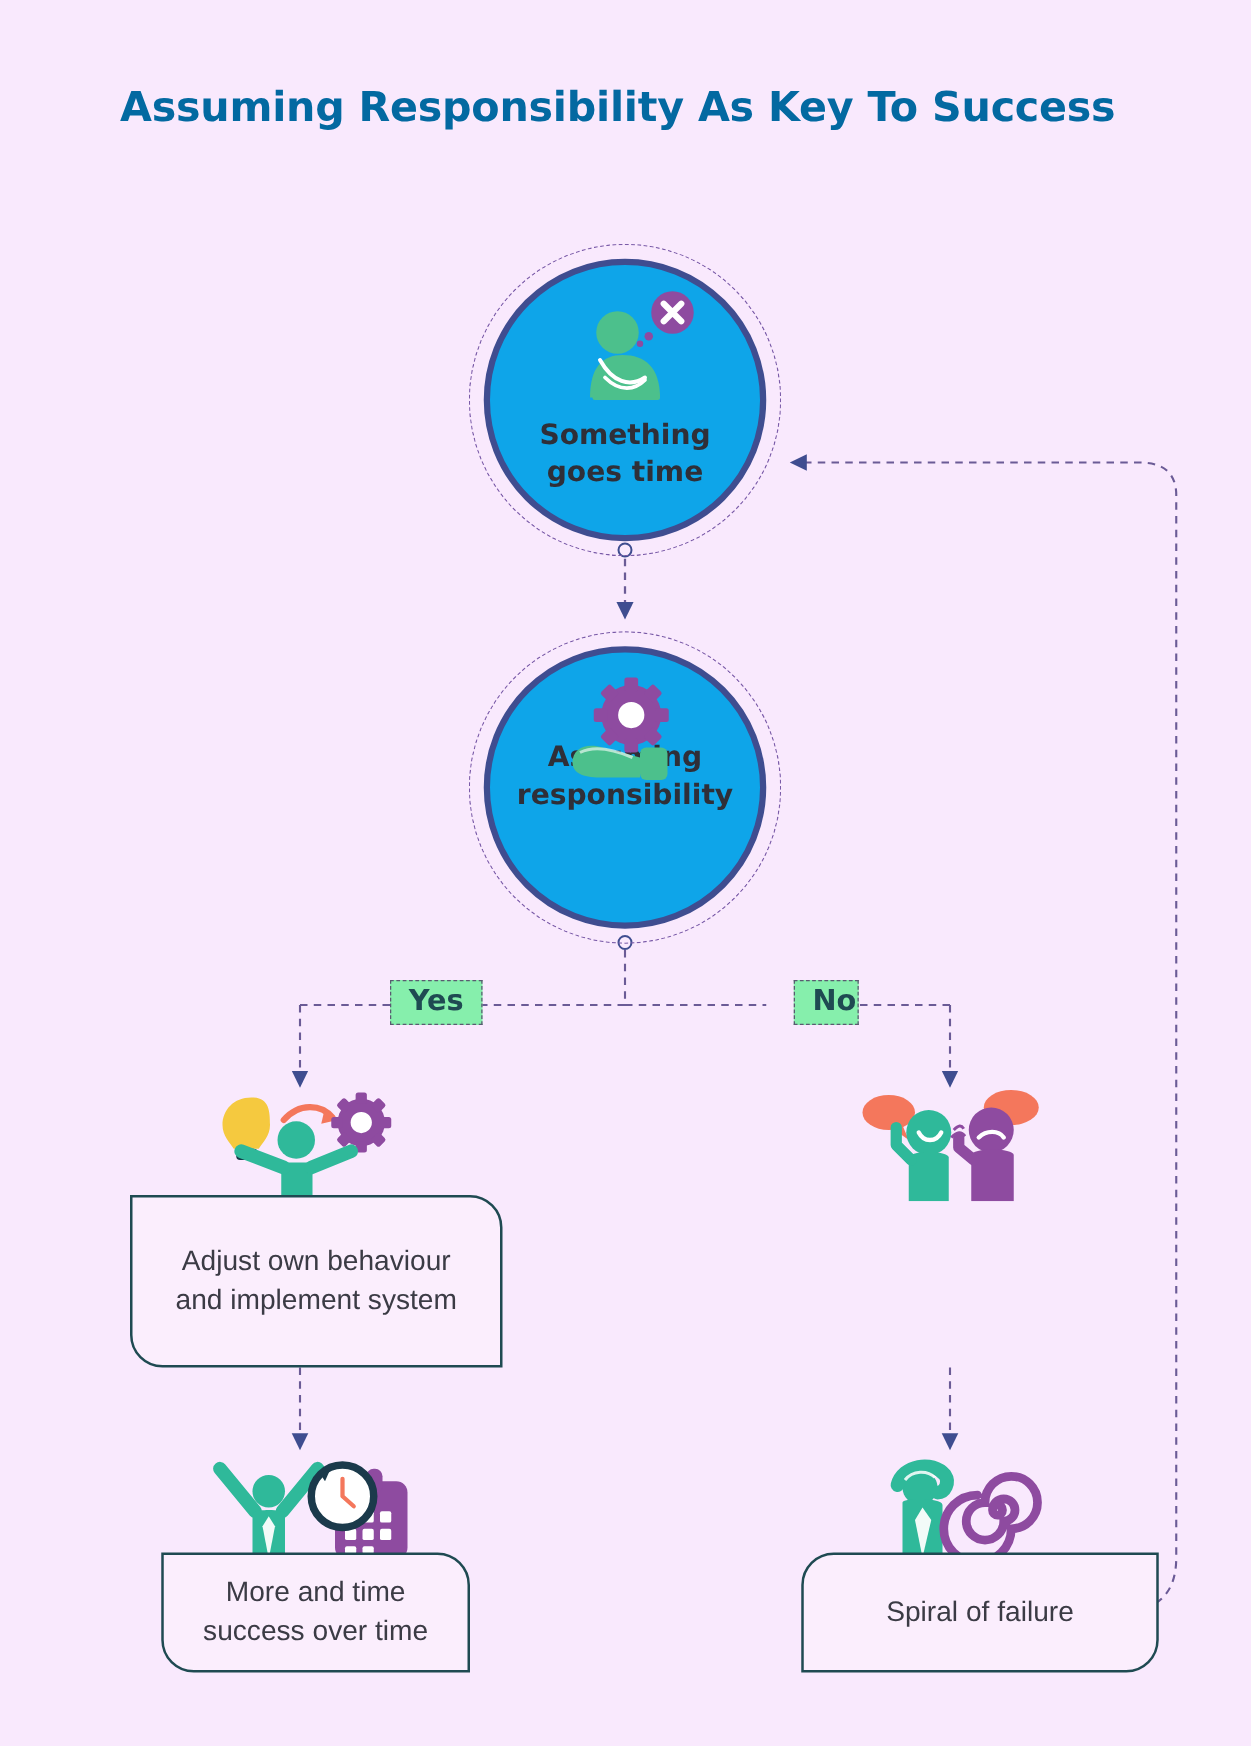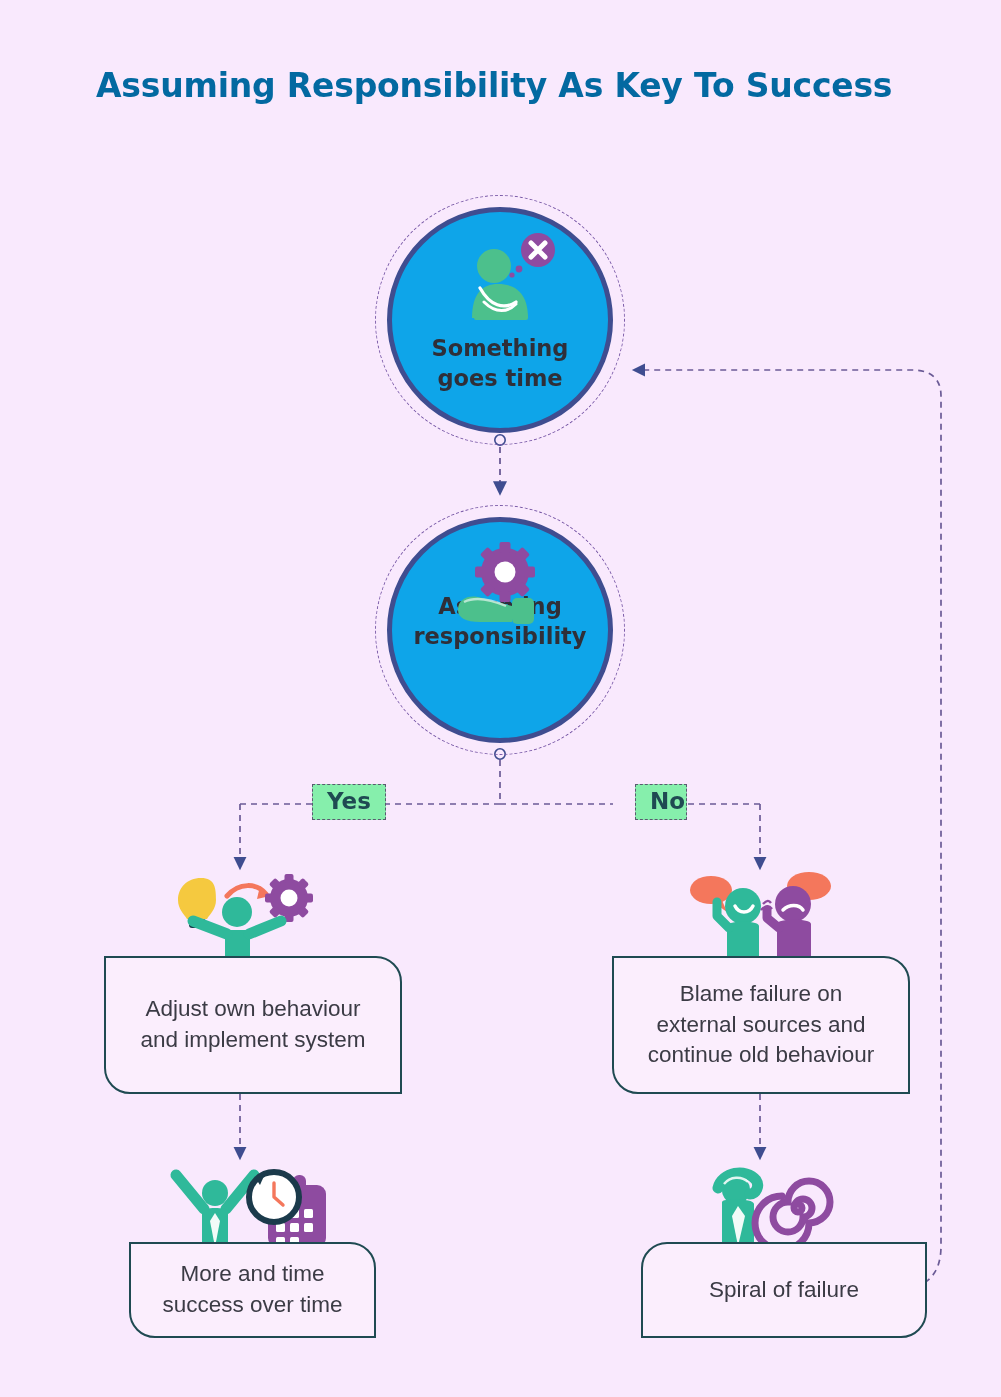--- a/index.html
+++ b/index.html
@@ -241,27 +241,20 @@
       <circle cx="110" cy="38" r="18" fill="#8e4ba0"></circle>
       <path d="M100,44 C106,38 116,38 120,44" stroke="#ffffff" stroke-width="3.5" fill="none" stroke-linecap="round"></path>
       <path d="M94,58 C94,52 128,52 128,58 L128,95 L94,95 Z" fill="#8e4ba0"></path>
       <path d="M96,62 L84,52 L84,44" stroke="#8e4ba0" stroke-width="9" fill="none" stroke-linecap="round" stroke-linejoin="round"></path>
 
       <path d="M80,38 C84,34 86,34 88,37" stroke="#8e4ba0" stroke-width="2.4" fill="none"></path>
       <path d="M78,44 C83,39 86,39 89,43" stroke="#8e4ba0" stroke-width="2.4" fill="none"></path>
     </svg>
   </div>
 
-  <div class="card shape-a" style="left:612px;top:956px;width:298px;height:138px;">
-    <div>
-      <div>Blame failure on</div>
-      <div>external sources and</div>
-      <div>continue old behaviour</div>
-    </div>
-  </div>
 
   <div class="icon-wrap" style="left:160px;top:1163px;width:170px;height:92px;">
     <svg width="170" height="92" viewBox="0 0 170 92">
 
       <path d="M44,46 L16,12" stroke="#2fb99a" stroke-width="11" stroke-linecap="round"></path>
       <path d="M66,46 L94,12" stroke="#2fb99a" stroke-width="11" stroke-linecap="round"></path>
       <circle cx="55" cy="30" r="13" fill="#2fb99a"></circle>
       <path d="M42,48 C42,44 68,44 68,48 L68,92 L42,92 Z" fill="#2fb99a"></path>
 
       <path d="M55,50 L50,58 L55,84 L60,58 Z" fill="#f2fbf8"></path>

